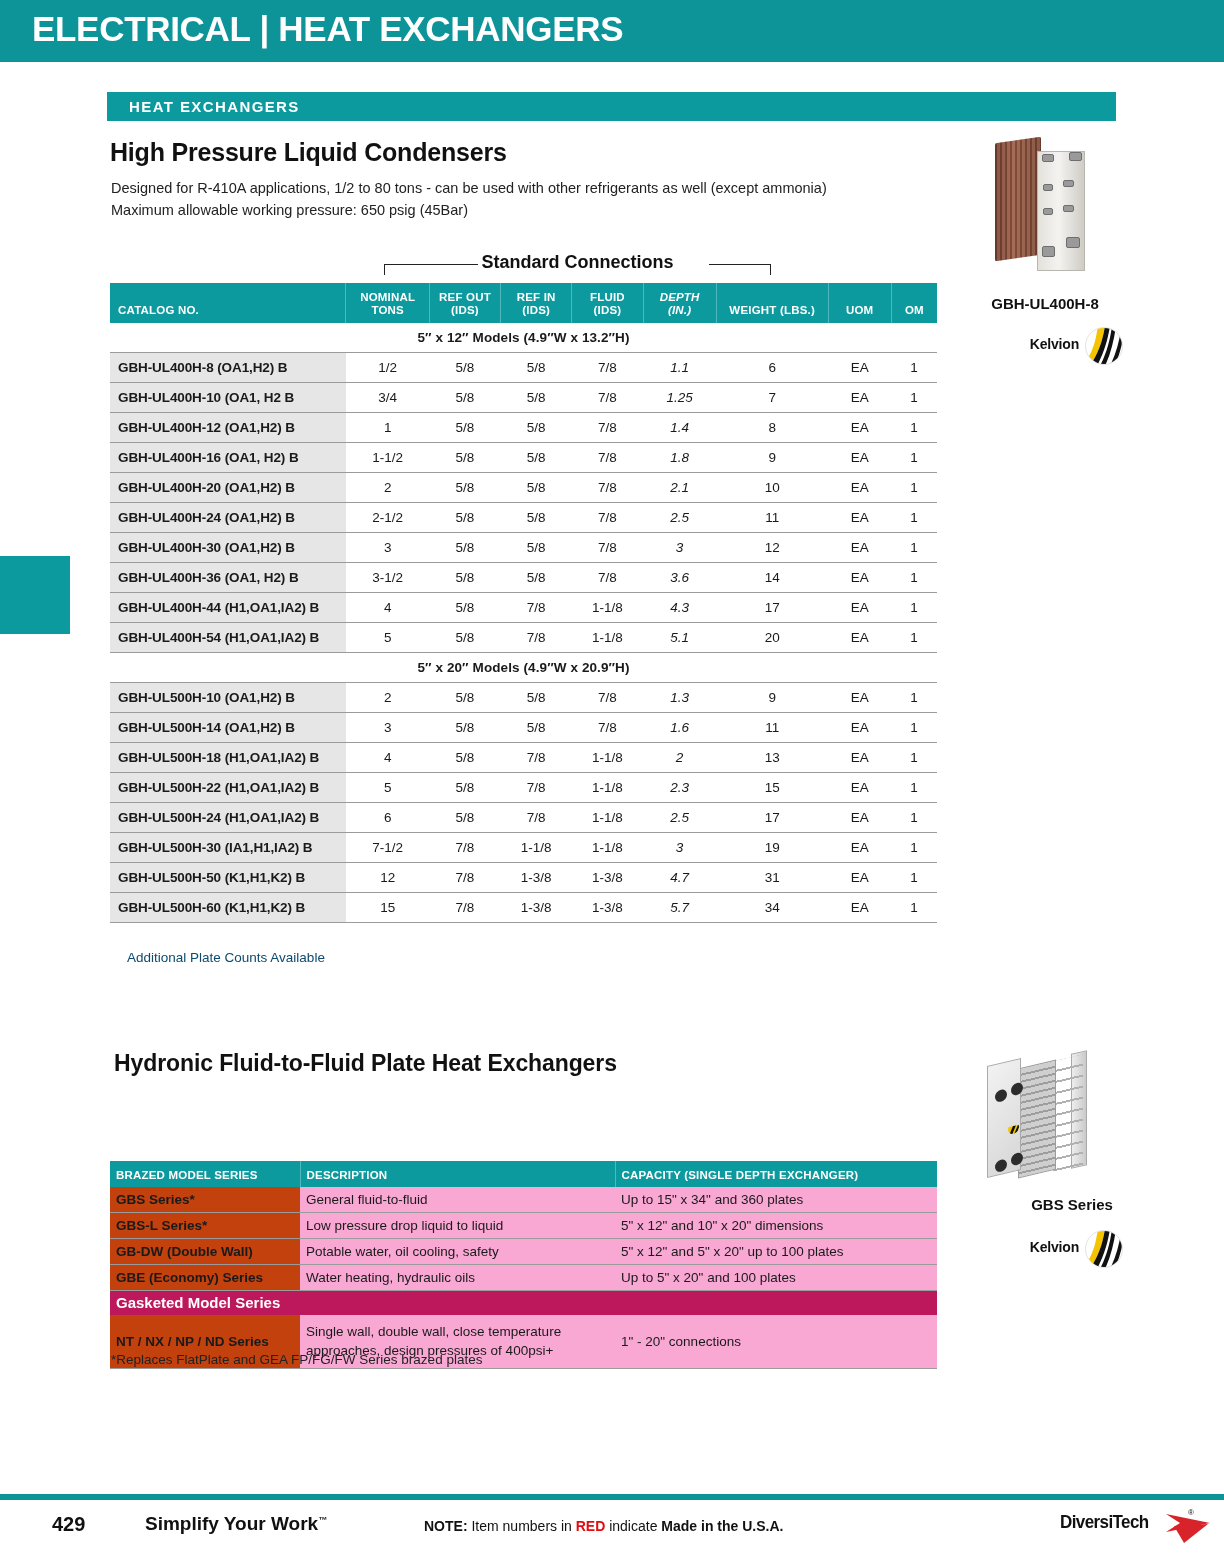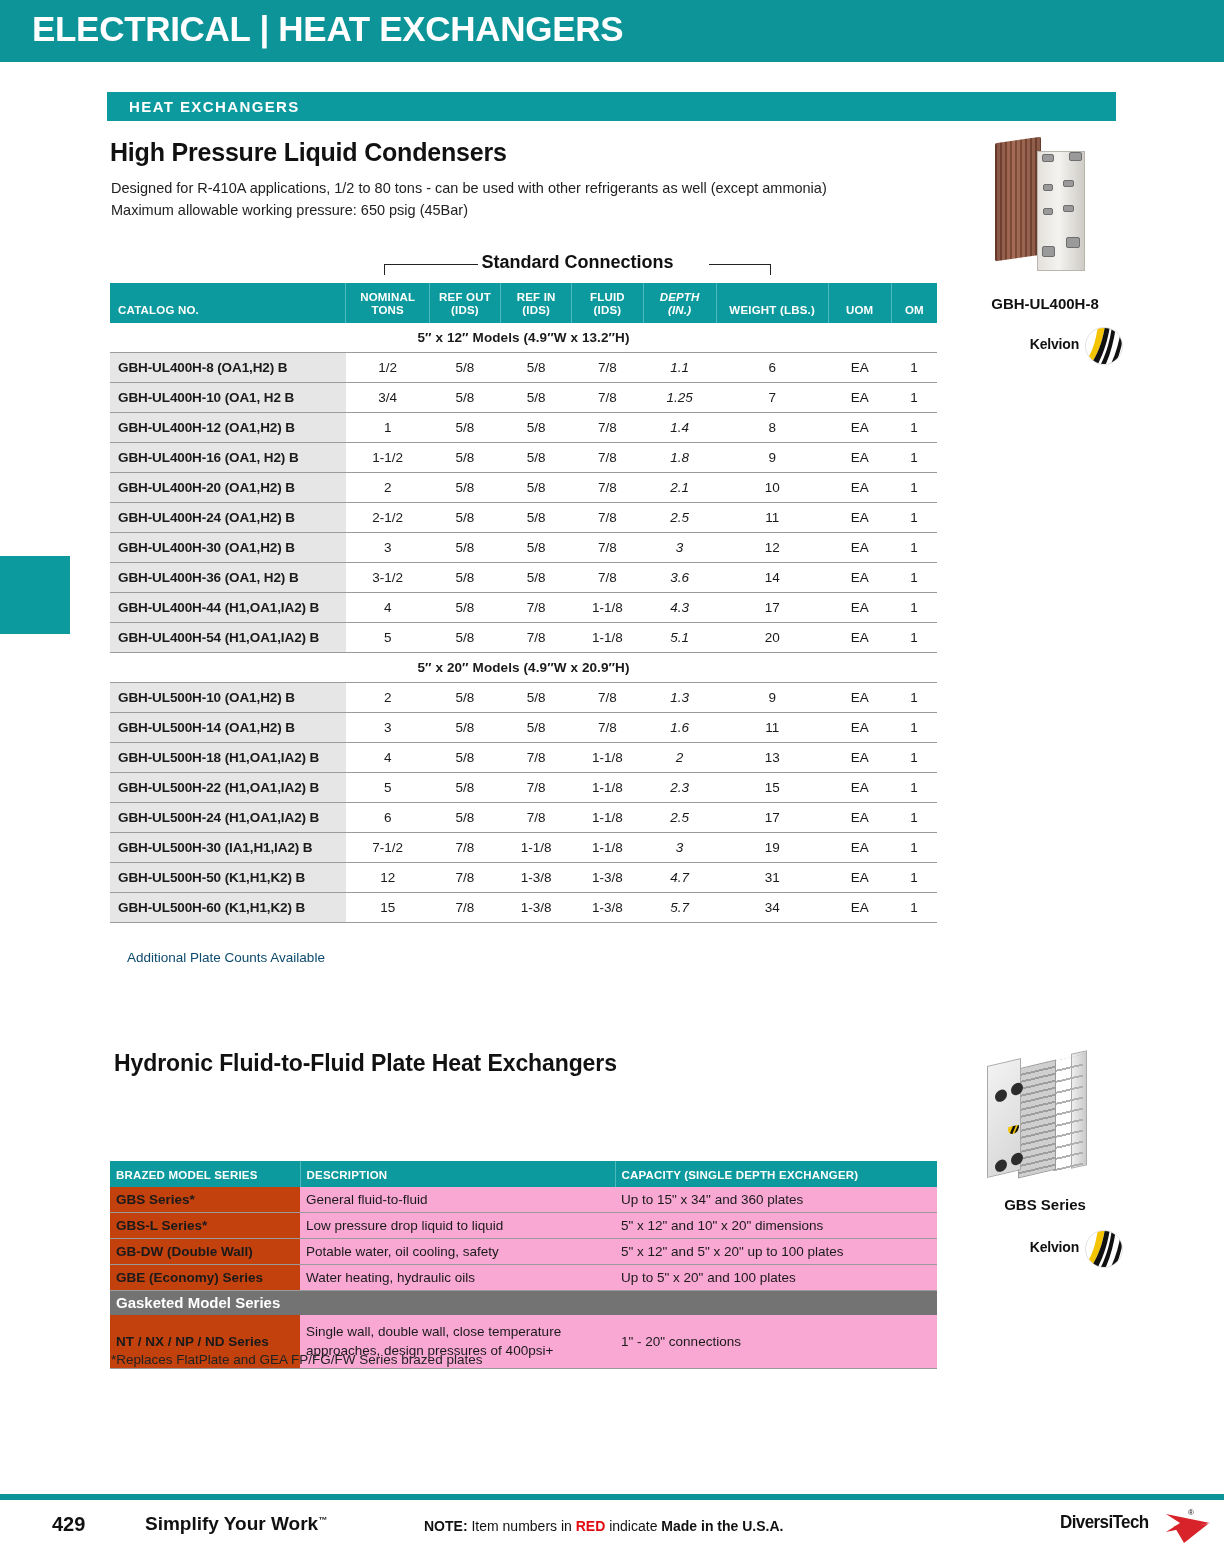--- a/index.html
+++ b/index.html
@@ -141,21 +141,21 @@
   .hyd-table td {
     font-size: 13.5px; color: #1a1a1a; background: #f9a8d4;
     padding: 5px 6px; border-bottom: 1px solid #9b9b9b;
     vertical-align: middle;
   }
   .hyd-table td.c-series {
     background: #c2410c; font-weight: bold; width: 190px;
   }
   .hyd-table td.c-desc { width: 315px; }
   .hyd-table .sub-head td {
-    background: #737373; color: #ffffff;
+    background: #be185d; color: #ffffff;
     font-weight: bold; font-size: 15px;
     padding: 3px 16px 4px 6px; border-bottom: none;
   }
   .hyd-table tr.tall td { padding-top: 8px; padding-bottom: 8px; }
   .desc-2l { line-height: 1.38; }
 
   .note-replaces {
     position: absolute; left: 111px; top: 1352px;
     font-size: 13.5px; color: #222;
   }
@@ -240,21 +240,21 @@
   .fig2 .endframe {
     position: absolute; left: 86px; top: 2px; width: 16px; height: 115px;
     background: linear-gradient(90deg,#ededed,#cacaca);
     border: 1px solid #a9a9a9; transform: skewY(-13deg);
   }
   .fig2 .kv-dot {
     position: absolute; left: 20px; top: 62px; width: 11px; height: 11px;
     border-radius: 50%; overflow: hidden;
   }
   .fig2-caption {
-    position: absolute; left: 935px; top: 1196px; width: 220px; text-align: center;
+    position: absolute; left: 962px; top: 1196px; width: 220px; text-align: center;
     font-size: 15px; font-weight: bold; color: #111;
   }
 
   
   .footer-rule {
     position: absolute; left: 0; top: 1494px; width: 1224px; height: 6px;
     background: #0d9499;
   }
   .footer-page {
     position: absolute; left: 52px; top: 1513px;

